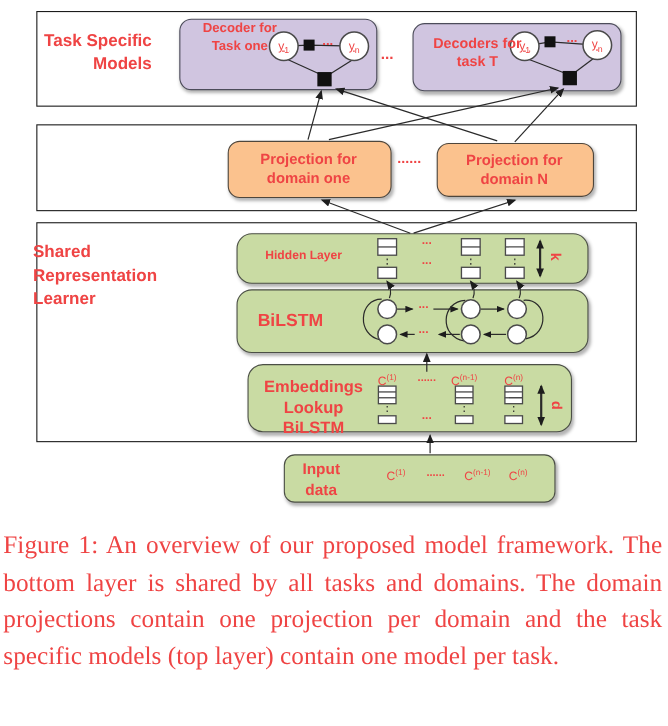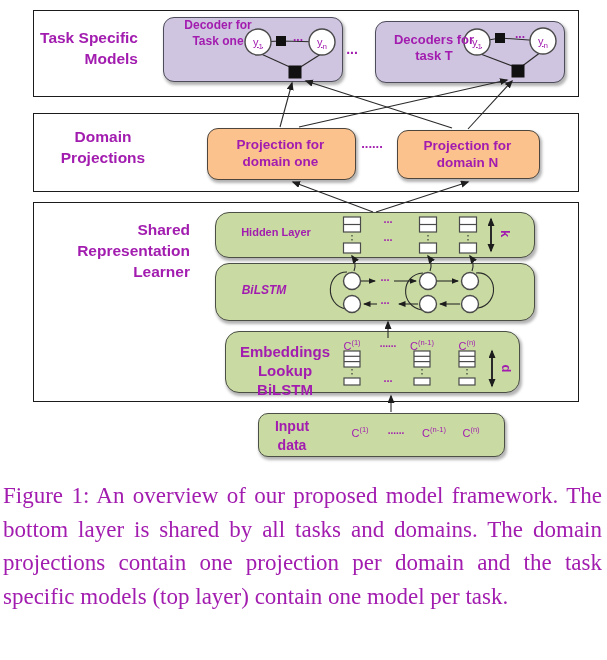--- a/index.html
+++ b/index.html
@@ -1,17 +1,17 @@
 <!DOCTYPE html>
 <html><head>
 <meta charset="utf-8">
 <style>
   html,body{margin:0;padding:0;background:#fff;}
   .page{position:relative;width:607px;height:660px;background:#fff;overflow:hidden;
-        font-family:"Liberation Sans",sans-serif;color:#a21caf;}
+        font-family:"Liberation Sans",sans-serif;color:#ef4444;}
   .diagram{position:absolute;left:0;top:0;width:607px;height:470px;}
   .outer{position:absolute;border:1.6px solid #1b1b1b;background:#fff;z-index:1;}
   .box{position:absolute;border-radius:11px;z-index:2;
        box-shadow:1.5px 2.5px 3px rgba(0,0,0,0.30);}
   .purple{background:#d0c5e0;border:1.6px solid #4c4c5a;}
   .orange{background:#fbc28e;border:1.6px solid #4e463c;}
   .green{background:#c9dba3;border:1.6px solid #4b4f45;border-radius:14px;}
   .side-label{position:absolute;font-weight:bold;font-size:15.5px;line-height:21px;
               white-space:pre-line;z-index:2;}
   .box-title{position:absolute;font-weight:bold;white-space:pre-line;text-align:center;z-index:4;}
@@ -32,44 +32,42 @@
 
 <div class="page">
   <div class="diagram">
 
     <div class="outer" style="left:33px;top:10px;width:544px;height:85px;"></div>
     <div class="outer" style="left:33px;top:113px;width:544px;height:77px;"></div>
     <div class="outer" style="left:33px;top:202px;width:544px;height:198px;"></div>
 
     <div class="side-label" style="left:20px;top:27px;width:118px;text-align:right;">Task Specific
 Models</div>
-    <div class="side-label" style="left:33px;top:126px;width:140px;text-align:center;">Domain
-Projections</div>
-    <div class="side-label" style="left:30px;top:219px;width:160px;text-align:right;">Shared
+    <div class="side-label" style="left:30px;top:219px;width:160px;text-align:left;">Shared
 Representation
 Learner</div>
 
     <div class="box purple" style="left:163px;top:17px;width:178px;height:63px;"></div>
     <div class="box-title" style="left:170px;top:17px;width:96px;font-size:12px;line-height:16px;">Decoder for
 Task one</div>
     <div class="box purple" style="left:375px;top:21px;width:188px;height:60px;"></div>
     <div class="box-title" style="left:381px;top:32px;width:106px;font-size:13px;line-height:16px;">Decoders for
 task T</div>
 
     <div class="box orange" style="left:207px;top:128px;width:147px;height:50px;"></div>
     <div class="box-title" style="left:207px;top:136px;width:147px;font-size:13.5px;line-height:17px;">Projection for
 domain one</div>
     <div class="box orange" style="left:397px;top:130px;width:141px;height:47px;"></div>
     <div class="box-title" style="left:397px;top:137px;width:141px;font-size:13.5px;line-height:17px;">Projection for
 domain N</div>
 
     <div class="box green" style="left:215px;top:212px;width:318px;height:44px;"></div>
     <div class="box-title" style="left:224px;top:226px;width:104px;font-size:11px;">Hidden Layer</div>
     <div class="box green" style="left:215px;top:263px;width:318px;height:56px;"></div>
-    <div class="box-title" style="left:224px;top:283px;width:80px;font-size:12px;font-style:italic;">BiLSTM</div>
+    <div class="box-title" style="left:224px;top:283px;width:80px;font-size:16px;">BiLSTM</div>
     <div class="box green" style="left:225px;top:331px;width:293px;height:60px;"></div>
     <div class="box-title" style="left:230px;top:342px;width:110px;font-size:15px;line-height:19px;">Embeddings
 Lookup BiLSTM</div>
     <div class="box green" style="left:258px;top:413px;width:245px;height:42px;border-radius:10px;"></div>
     <div class="box-title" style="left:262px;top:417px;width:60px;font-size:14px;line-height:19px;">Input
 data</div>
 
     <svg class="overlay" width="607" height="470" viewBox="0 0 607 470">
       <defs>
         <marker id="ah" markerWidth="8" markerHeight="7" refX="6.5" refY="3" orient="auto" markerUnits="userSpaceOnUse">

